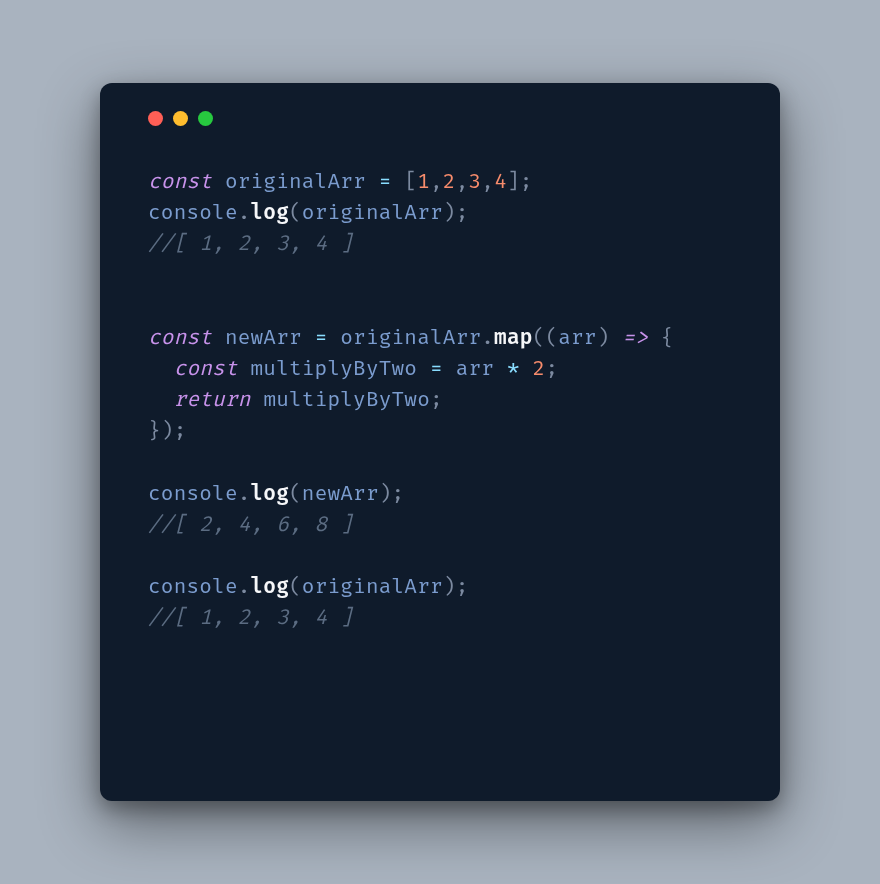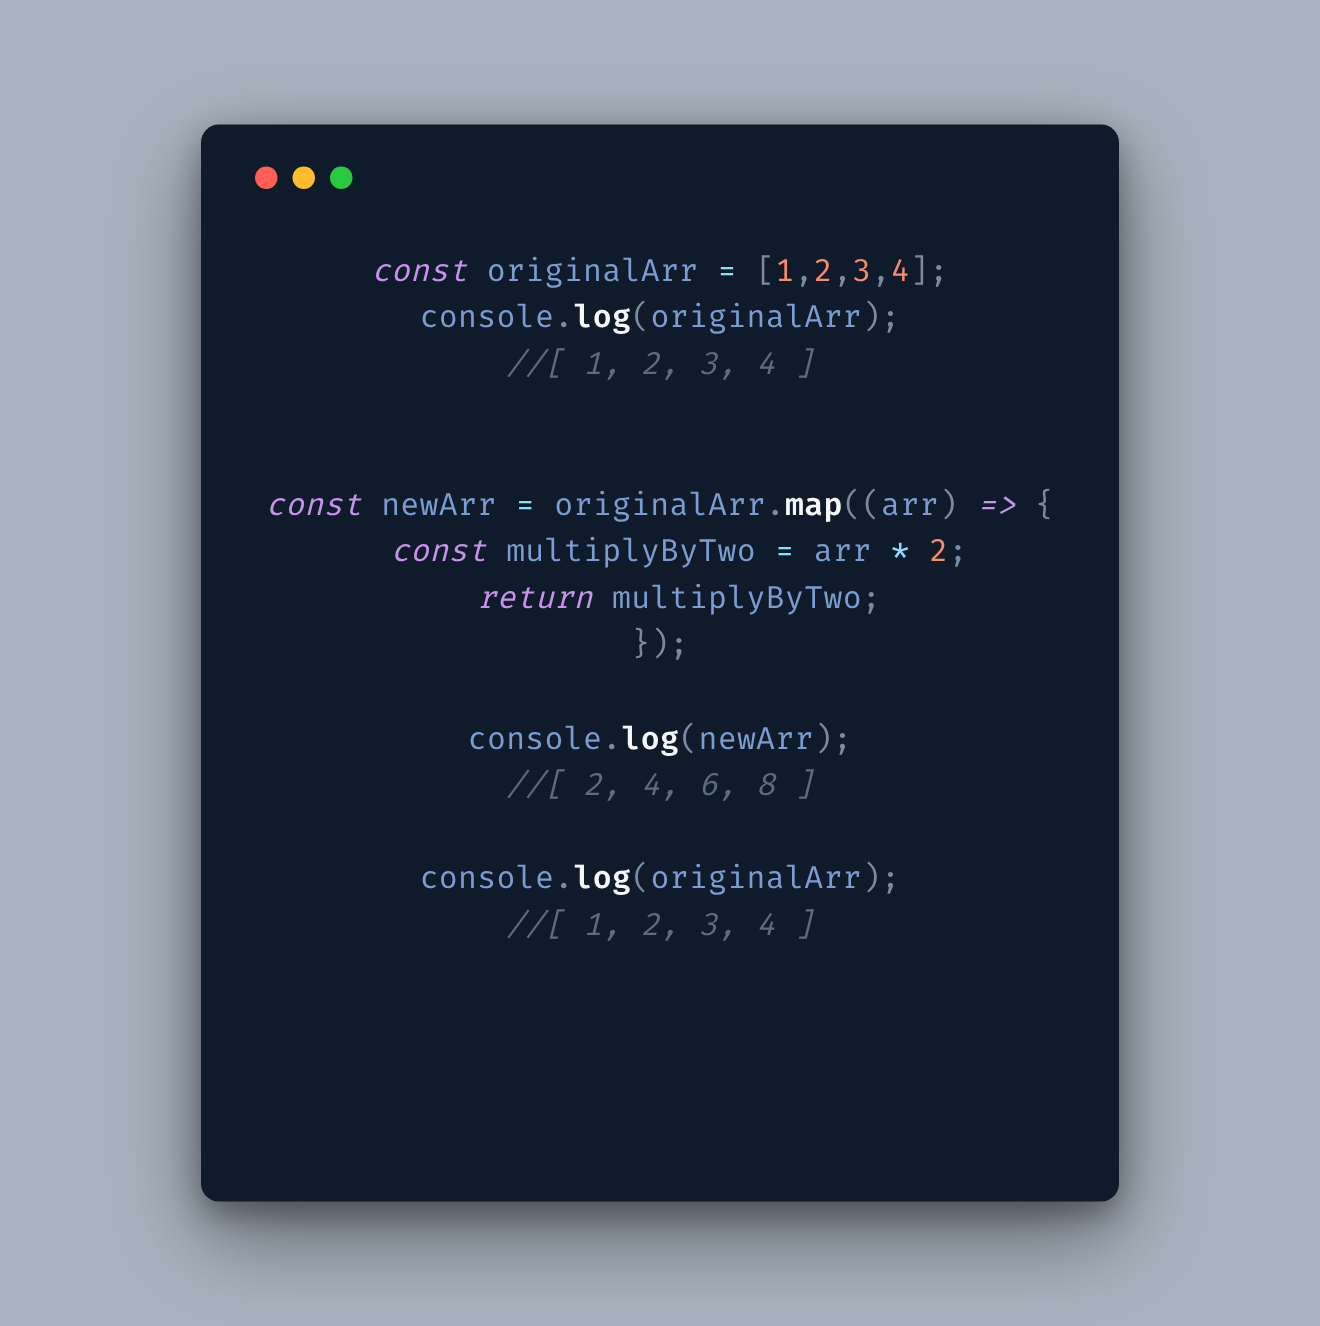--- a/index.html
+++ b/index.html
@@ -10,28 +10,27 @@
     body {
       width: 880px;
       height: 884px;
       background: #a9b3bf;
       display: flex;
       align-items: center;
       justify-content: center;
       font-family: ui-monospace, "SF Mono", "Fira Code", Menlo, Consolas, monospace;
     }
     .window {
-      width: 612px;
+      width: 680px;
       height: 718px;
       background: #0f1b2b;
       border-radius: 12px;
       box-shadow: 0 22px 60px rgba(0,0,0,0.45), 0 8px 20px rgba(0,0,0,0.3);
-      padding: 24px 36px 30px 36px;
+      padding: 24px 36px 30px 48px;
       position: relative;
-      text-align: center;
     }
     .traffic-lights {
       display: flex;
       gap: 10px;
       margin-bottom: 40px;
       margin-top: 4px;
     }
     .traffic-light {
       width: 15px;
       height: 15px;

